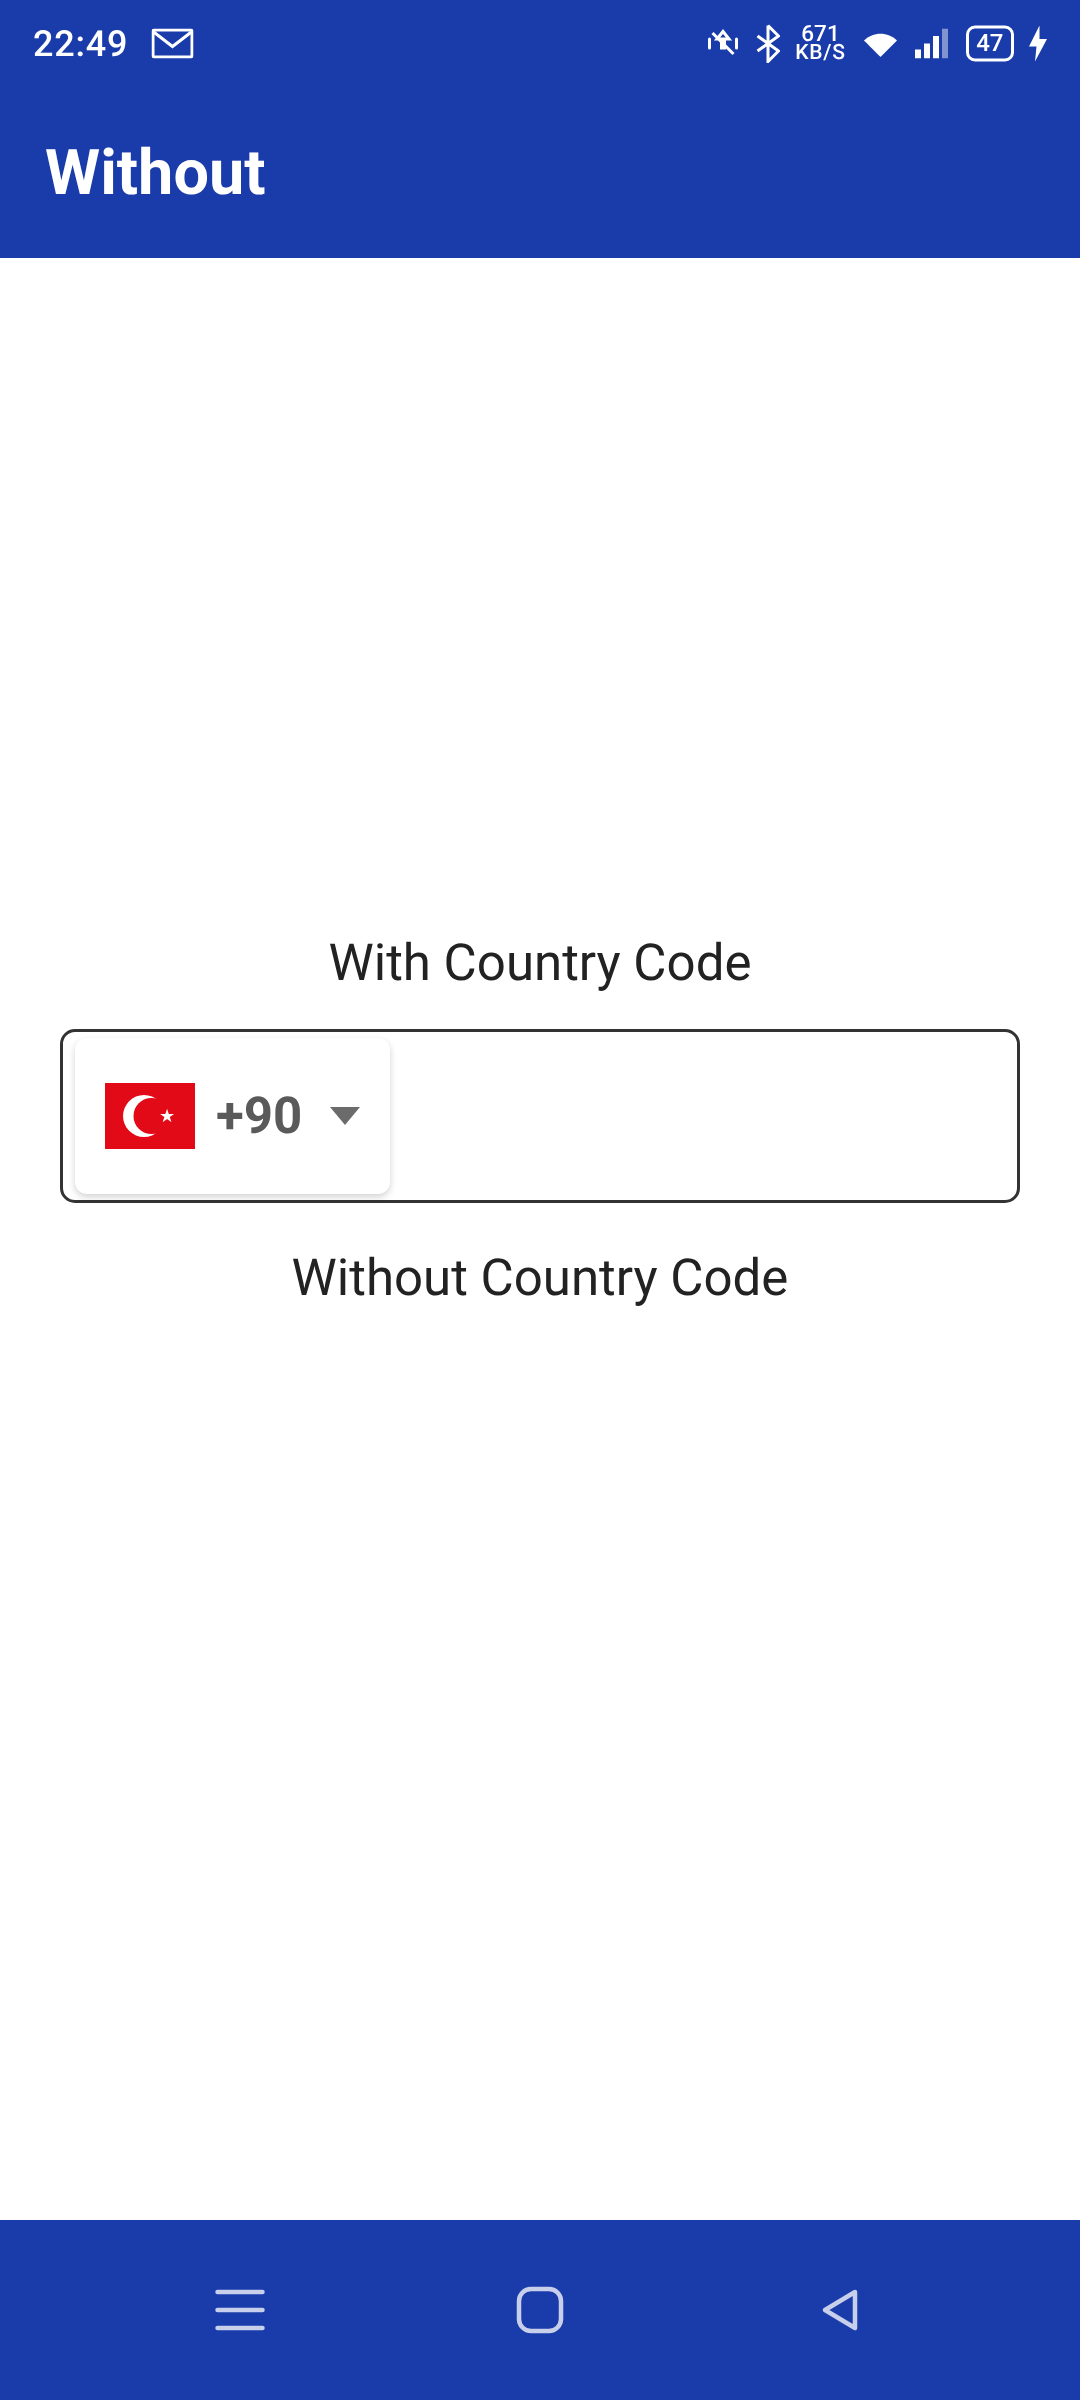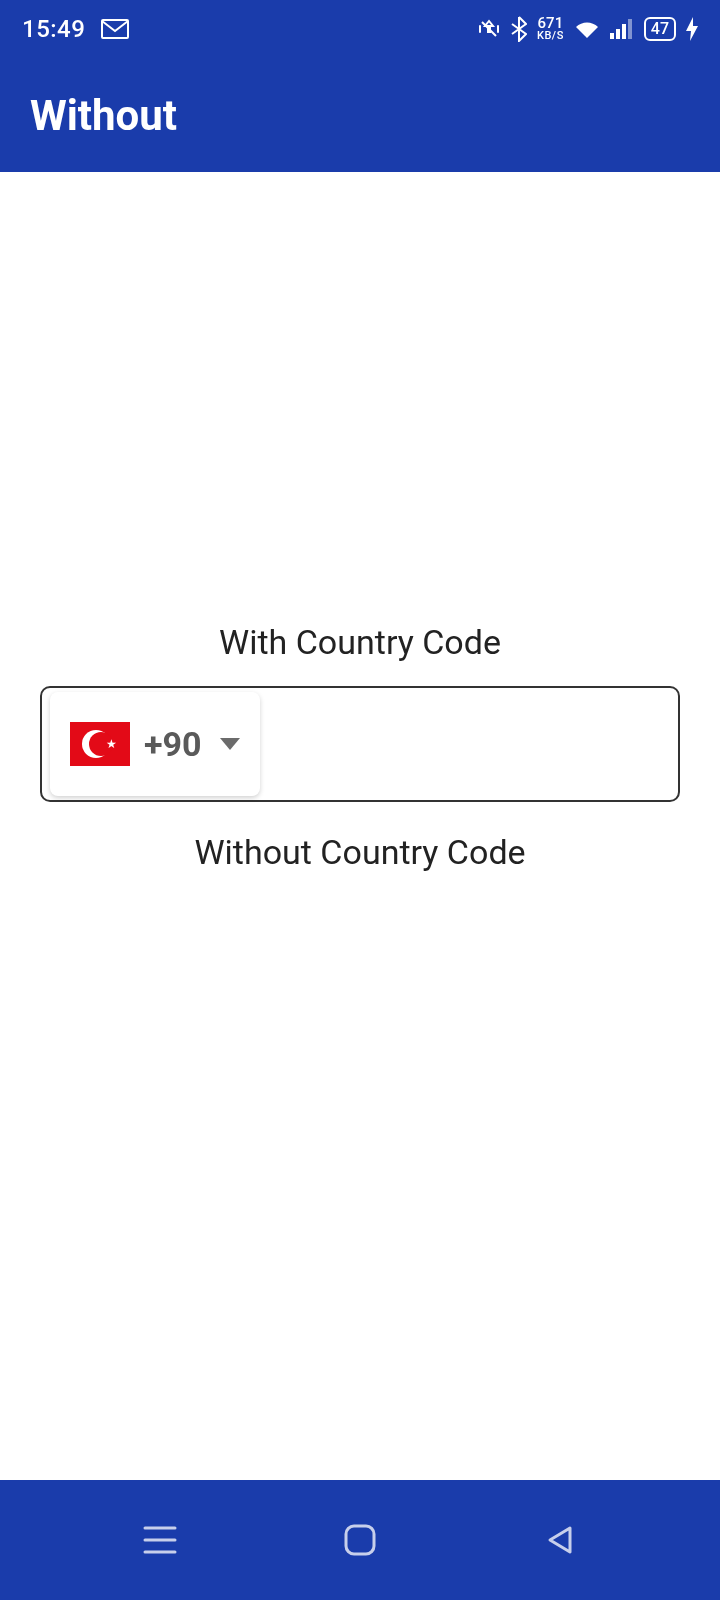--- a/index.html
+++ b/index.html
@@ -47,21 +47,21 @@
       justify-content: center;
     }
     .kbps {
       display: flex;
       flex-direction: column;
       align-items: center;
       line-height: 0.9;
       font-size: 16px;
     }
     .kbps-top { font-size: 15px; font-weight: 500; }
-    .kbps-bottom { font-size: 11px; font-weight: 500; letter-spacing: 0.5px; }
+    .kbps-bottom { font-size: 14px; font-weight: 500; letter-spacing: 0.5px; }
     .battery-badge {
       border: 2px solid #fff;
       border-radius: 6px;
       padding: 0 5px;
       font-size: 16px;
       font-weight: 500;
       line-height: 20px;
     }
     .app-bar {
       height: 114px;
@@ -217,21 +217,21 @@
     }
     .icon-svg {
       display: block;
     }
   </style>
 </head>
 <body>
 
 <div class="status-bar">
   <div class="status-left">
-    <span class="status-time">15:49</span>
+    <span class="status-time">22:49</span>
     <span class="gmail-icon">
       <svg class="icon-svg" width="28" height="20" viewBox="0 0 28 20" fill="none" stroke="#fff" stroke-width="2">
         <rect x="1" y="1" width="26" height="18" rx="1"></rect>
         <path d="M1 2 L14 12 L27 2"></path>
       </svg>
     </span>
   </div>
   <div class="status-right">
     <span>
       <svg class="icon-svg" width="24" height="24" viewBox="0 0 24 24" fill="#fff">

